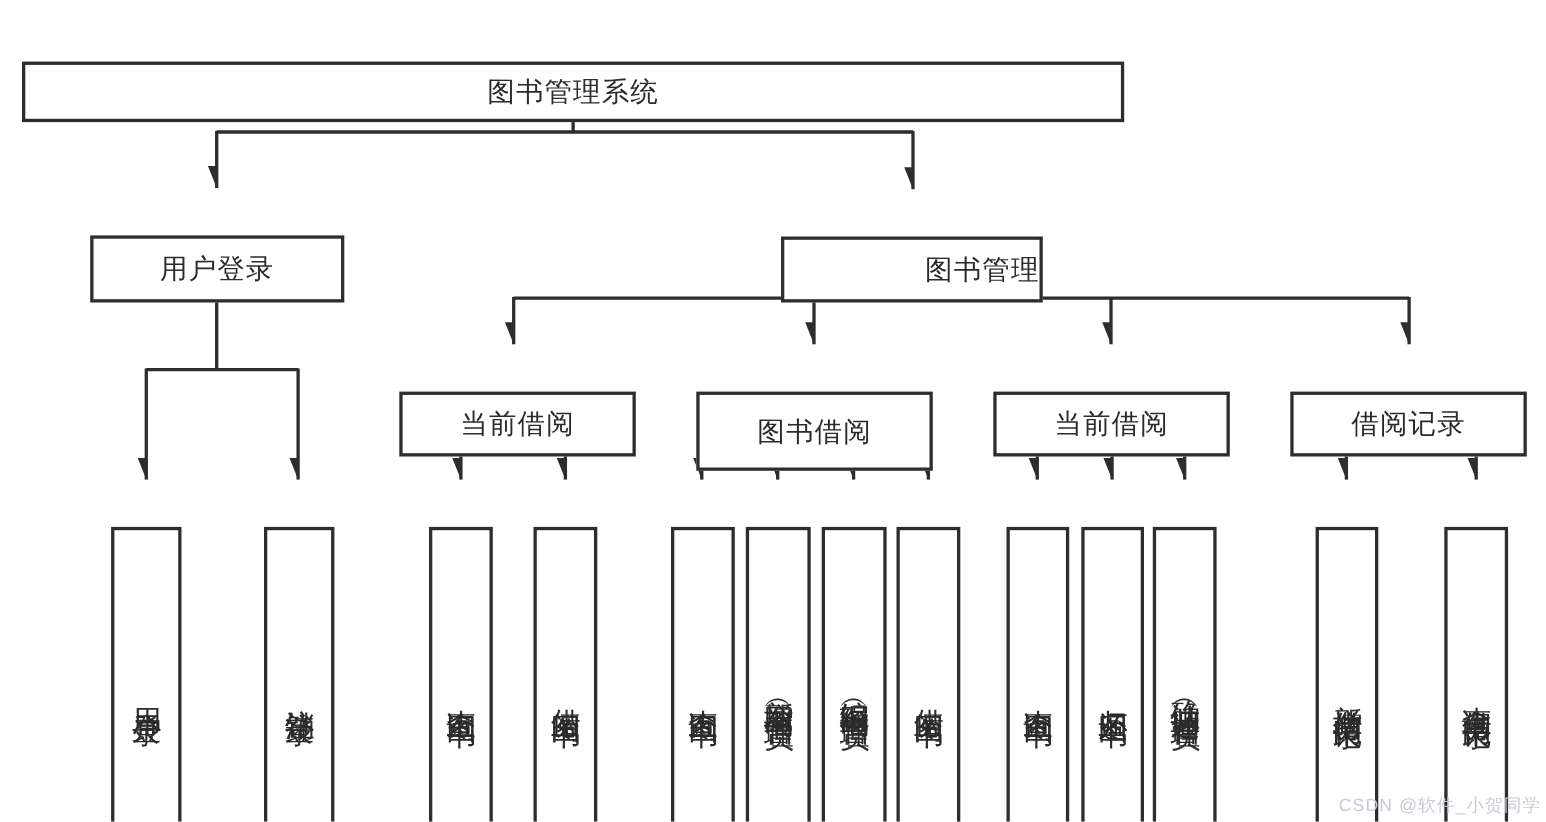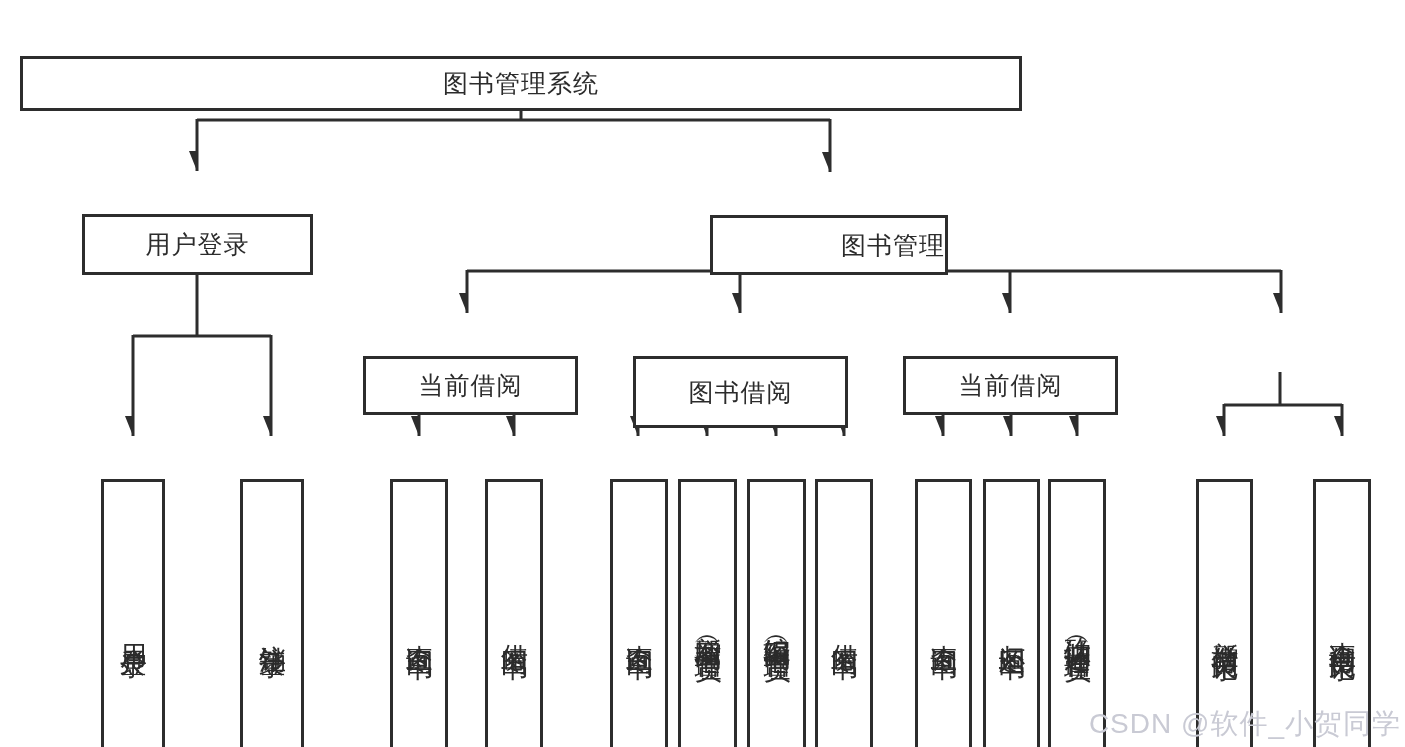--- a/index.html
+++ b/index.html
@@ -35,21 +35,21 @@
     writing-mode: vertical-rl;
     font-size: 27px;
     letter-spacing: 3px;
     line-height: 1;
     max-height: 288px;
   }
   .watermark {
     position: absolute;
     right: 4px;
     bottom: 4px;
-    font-size: 28px;
+    font-size: 16px;
     color: #c9cad4;
     letter-spacing: 1px;
     z-index: 5;
     white-space: nowrap;
   }
 </style>
 </head>
 <body>
 
 <div class="canvas">
@@ -105,20 +105,23 @@
 
   <div class="node h" style="left:363px; top:313px; width:215px; height:59px;">
     <span>当前借阅</span>
   </div>
   <div class="node h" style="left:633px; top:313px; width:215px; height:72px;">
     <span>图书借阅</span>
   </div>
   <div class="node h" style="left:903px; top:313px; width:215px; height:59px;">
     <span>当前借阅</span>
   </div>
+  <div class="node h" style="left:1173px; top:313px; width:215px; height:59px;">
+    <span>借阅记录</span>
+  </div>
 
   <div class="node v" style="left:101px; top:436px; width:64px; height:299px;">
     <span>用户登录</span>
   </div>
   <div class="node v" style="left:240px; top:436px; width:64px; height:299px;">
     <span>注销登录</span>
   </div>
 
   <div class="node v" style="left:390px; top:436px; width:58px; height:299px;">
     <span>查询图书</span>

